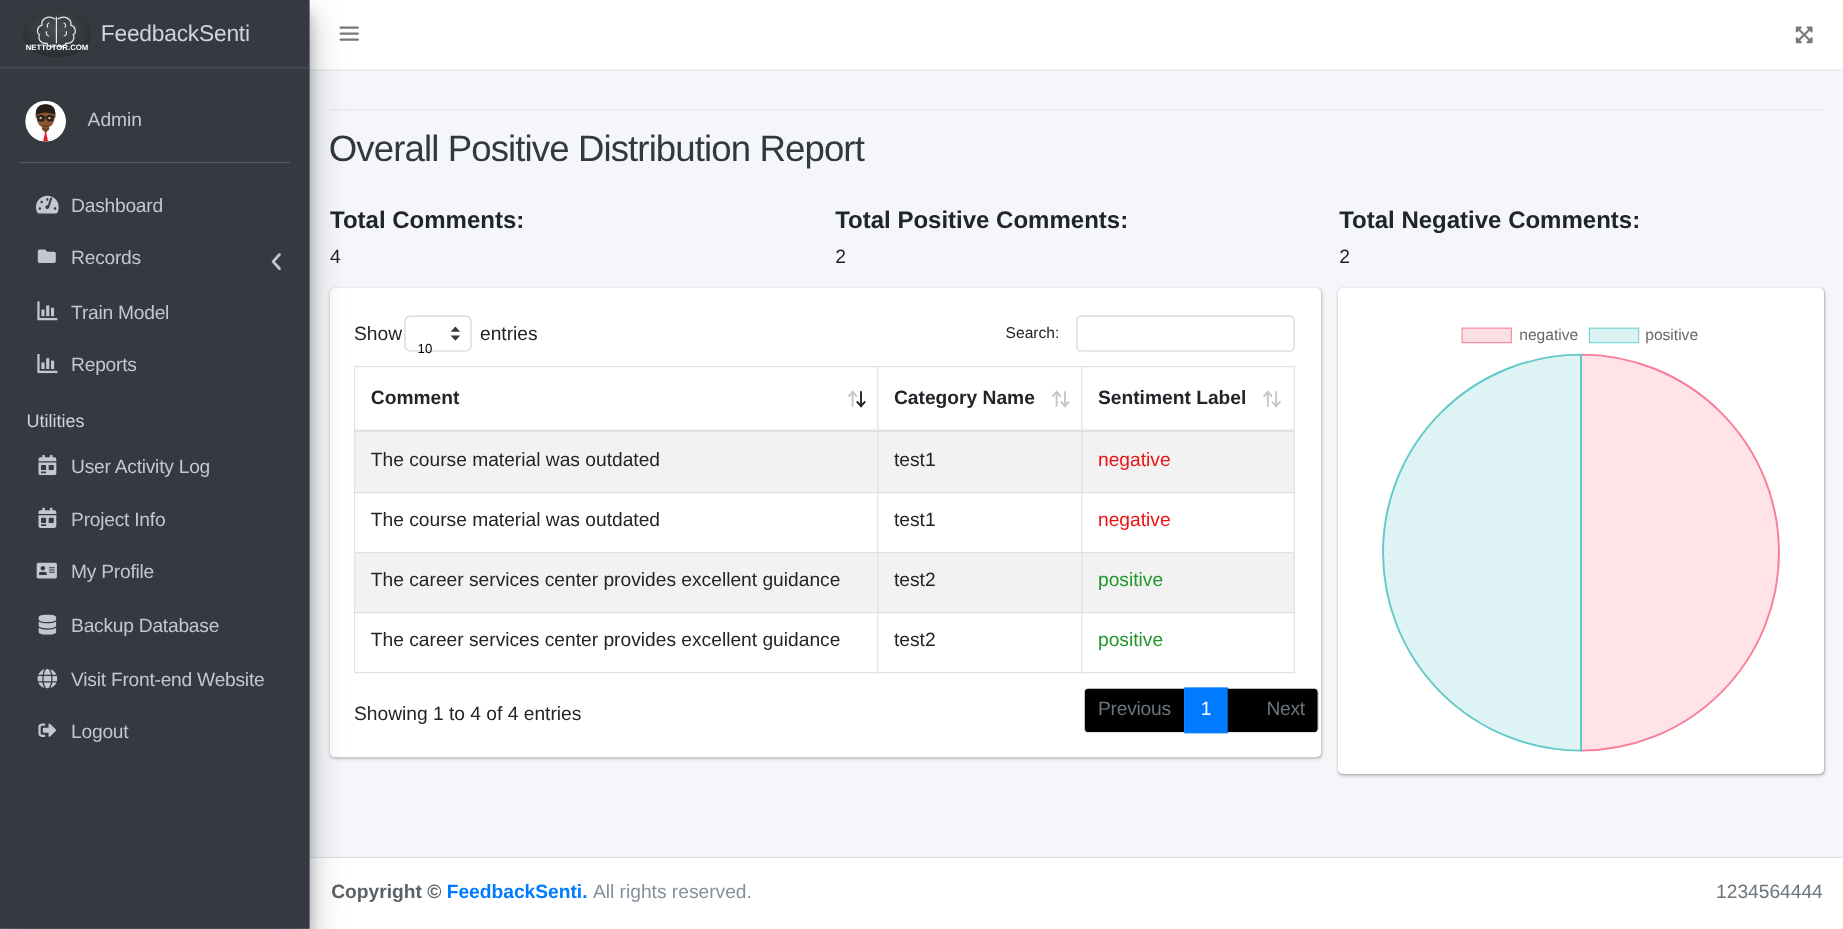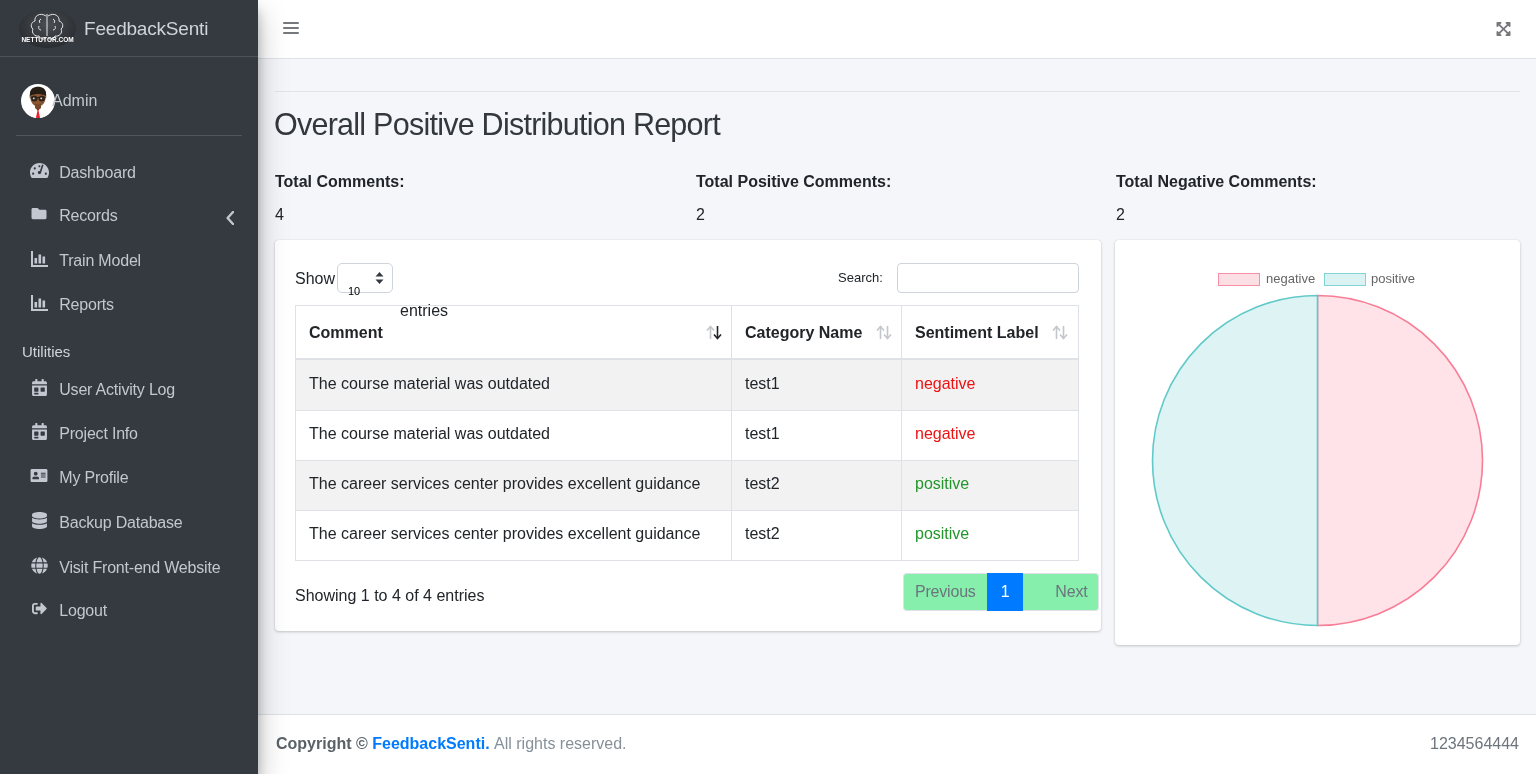--- a/index.html
+++ b/index.html
@@ -3,65 +3,65 @@
 <meta charset="utf-8">
 <style>
 * { margin:0; padding:0; box-sizing:border-box; }
 html,body { width:1536px; height:774px; overflow:hidden; font-family:"Liberation Sans", sans-serif; background:#f4f6f9; }
 
 
 #sidebar { position:absolute; left:0; top:0; width:258px; height:774px; background:#343a40; z-index:5; box-shadow:0 14px 28px rgba(0,0,0,.25),0 10px 10px rgba(0,0,0,.22);}
 #brand { position:absolute; left:0; top:0; width:258px; height:57px; border-bottom:1px solid #4b545c; }
 #brandtext { position:absolute; left:84px; top:18px; font-size:19px; color:#ced4da; font-weight:400; letter-spacing:-0.2px;}
 #userpanel-border { position:absolute; left:16px; top:135px; width:226px; height:1px; background:#4f575e; }
-#admintext { position:absolute; left:52px; top:92px; font-size:16px; color:#c2c7d0; }
+#admintext { position:absolute; left:73px; top:92px; font-size:16px; color:#c2c7d0; }
 
 .navitem { position:absolute; left:28px; color:#c2c7d0; font-size:16px; height:24px; letter-spacing:-0.2px; }
 .navitem .ic { display:inline-block; width:22px; margin-right:5px; text-align:center; vertical-align:middle; }
 .navitem .tx { vertical-align:middle; }
 .navheader { position:absolute; left:22px; color:#d0d4db; font-size:15px; }
 
 
 #navbar { position:absolute; left:258px; top:0; width:1278px; height:59px; background:#fff; border-bottom:1px solid #dee2e6; }
 #burger { position:absolute; left:25px; top:22px; width:16px; height:13px; }
 #burger div { height:2px; background:#75787c; margin-bottom:3px; border-radius:1px;}
 #expandicon { position:absolute; right:24px; top:21px; }
 
 
 #content { position:absolute; left:258px; top:59px; width:1278px; height:656px; background:#f4f6f9; }
 #hr1 { position:absolute; left:275px; top:91px; width:1245px; height:1px; background:#e2e5e8; }
 #h1 { position:absolute; left:274px; top:107px; font-size:30.5px; color:#33383d; letter-spacing:-0.75px; }
 
-.statlabel { position:absolute; top:173px; font-size:16px; font-weight:bold; color:#212529; }
+.statlabel { position:absolute; top:173px; font-size:20px; font-weight:bold; color:#212529; }
 .statval { position:absolute; top:206px; font-size:16px; color:#212529; }
 
 
 .card { position:absolute; background:#fff; border-radius:4px; box-shadow:0 0 1px rgba(0,0,0,.125), 0 1px 3px rgba(0,0,0,.2); }
 #card1 { left:275px; top:240px; width:826px; height:391px;text-align:center; }
 #card2 { left:1115px; top:240px; width:405px; height:405px; }
 
 
 #showlbl { position:absolute; left:20px; top:30px; font-size:16px; color:#212529;}
 #lenselect { position:absolute; left:62px; top:23px; width:56px; height:30px; border:1px solid #ced4da; border-radius:5px; background:#fff; }
 #lenselect .v { position:absolute; left:10px; top:21px; font-size:11px; color:#000000;}
-#entrieslbl { position:absolute; left:125px; top:30px; font-size:16px; color:#212529;margin-top:32px;}
+#entrieslbl { position:absolute; left:125px; top:30px; font-size:16px; color:#212529;}
 #searchlbl { position:absolute; left:563px; top:30px; font-size:13px; color:#212529;}
 #searchbox { position:absolute; left:622px; top:23px; width:182px; height:30px; border:1px solid #ced4da; border-radius:4px; background:#fff;}
 
 
 #tbl { position:absolute; left:20px; top:65px; width:784px; height:256px; font-size:16px; color:#212529;}
 .trow { position:absolute; left:0; width:784px; }
 .vline { position:absolute; top:0; width:1px; height:256px; background:#dee2e6; }
 .hline { position:absolute; left:0; width:784px; height:1px; background:#dee2e6; }
 .cell { position:absolute; }
 #showing { position:absolute; left:20px; top:347px; font-size:16px; color:#212529; }
 
 
 #pager { position:absolute; left:628px; top:333px; height:38px; display:flex; font-size:16px; }
-#pager .pg { border:1px solid #dee2e6; background:#86efac; color:#6c757d; padding:7px 11px; line-height:22px; letter-spacing:-0.2px;}
+#pager .pg { border:1px solid #dee2e6; background:#000000; color:#6c757d; padding:7px 11px; line-height:22px; letter-spacing:-0.2px;}
 #pager .pg.prev { border-radius:4px 0 0 4px; border-right:none; }
 #pager .pg.next { border-radius:0 4px 4px 0; border-left:none;padding-left:32px; }
 #pager .pg.act { background:#007bff; border-color:#007bff; color:#fff; padding:7px 13px;}
 
 
 .lgbox { position:absolute; top:33px; width:42px; height:13px; }
 .lgtxt { position:absolute; top:31px; font-size:13px; color:#666; }
 
 
 #footer { position:absolute; left:258px; top:714px; width:1278px; height:60px; background:#fff; border-top:1px solid #dee2e6; color:#869099; font-size:16px;text-align:center; }

